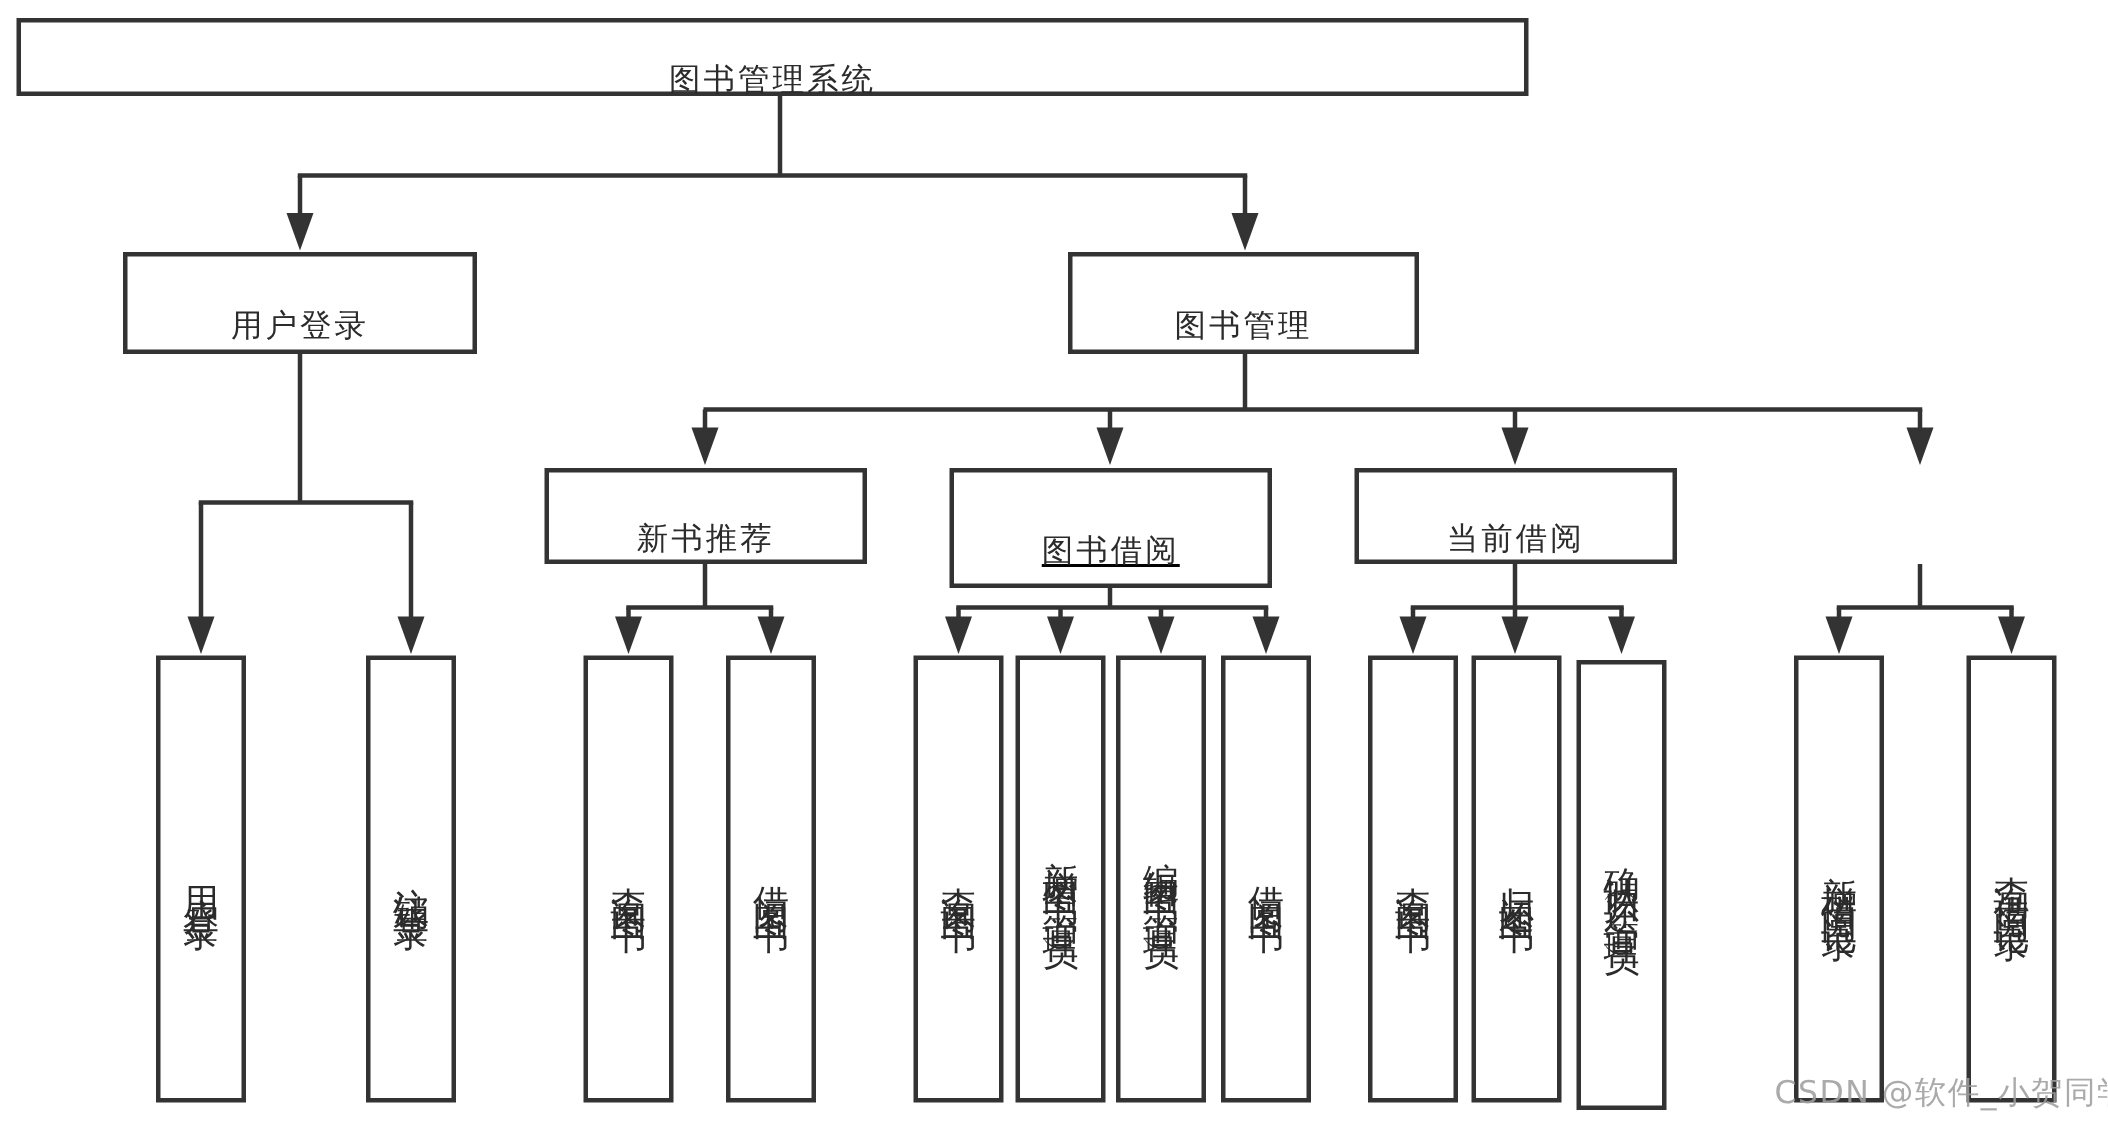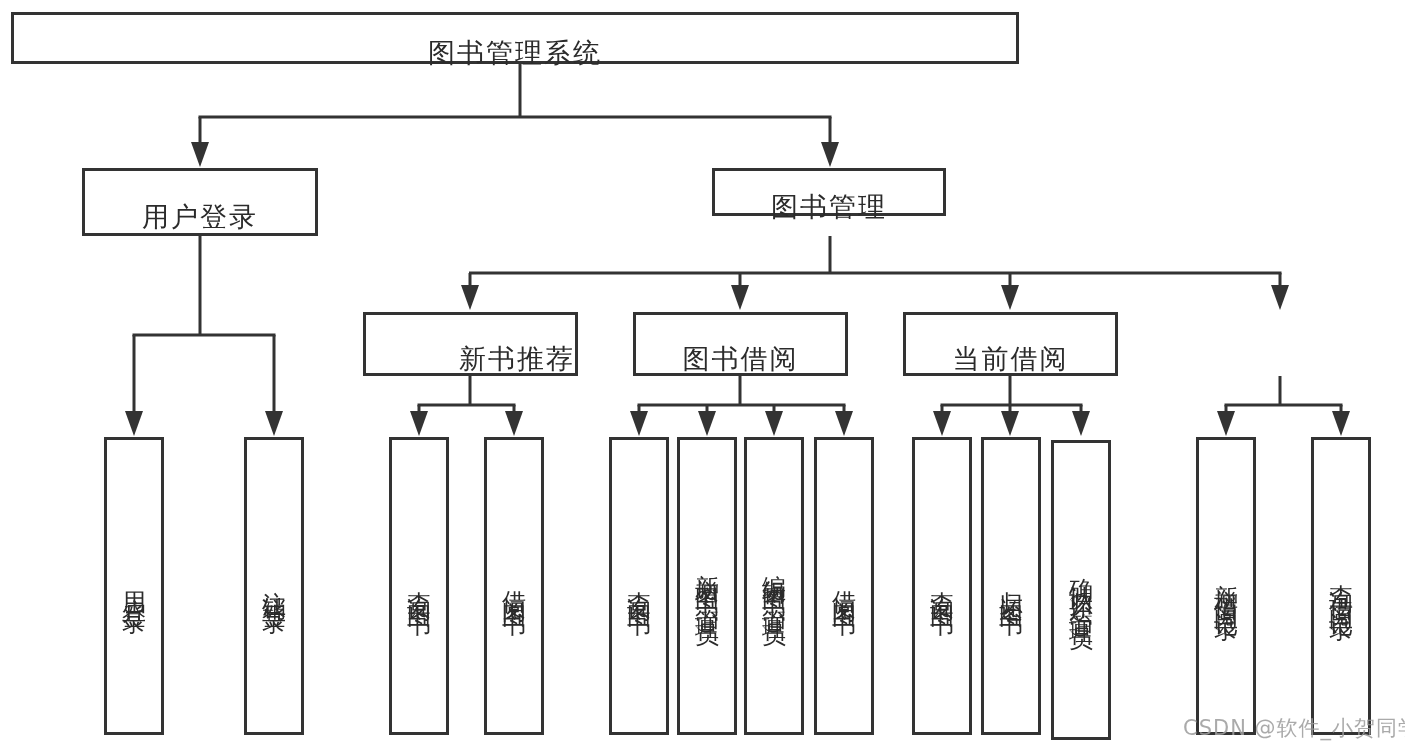--- a/index.html
+++ b/index.html
@@ -34,21 +34,21 @@
   .box {
     position: absolute;
     box-sizing: border-box;
     border: 3px solid #333333;
     background: #ffffff;
     display: flex;
     align-items: center;
     justify-content: center;
   }
   .h-label {
-    font-size: 27px;
+    font-size: 21px;
     letter-spacing: 2px;
     color: #2b2b2b;
     white-space: nowrap;
     margin-top: 29px;
   }
   .leaf .v-label {
     writing-mode: vertical-rl;
     text-orientation: mixed;
     font-size: 24px;
     line-height: 1;
@@ -141,28 +141,28 @@
     </g>
   </svg>
 
   <div class="box" style="left:11px; top:12px; width:1008px; height:52px;">
     <span class="h-label">图书管理系统</span>
   </div>
 
   <div class="box" style="left:82px; top:168px; width:236px; height:68px;">
     <span class="h-label">用户登录</span>
   </div>
-  <div class="box" style="left:712px; top:168px; width:234px; height:48px;">
+  <div class="box" style="left:712px; top:168px; width:234px; height:68px;">
     <span class="h-label">图书管理</span>
   </div>
 
-  <div class="box" style="left:363px; top:312px; width:215px; height:64px;justify-content:flex-end;">
+  <div class="box" style="left:363px; top:312px; width:215px; height:64px;">
     <span class="h-label">新书推荐</span>
   </div>
-  <div class="box" style="left:633px; top:312px; width:215px; height:64px;">
+  <div class="box" style="left:633px; top:312px; width:215px; height:80px;text-decoration:underline;">
     <span class="h-label">图书借阅</span>
   </div>
   <div class="box" style="left:903px; top:312px; width:215px; height:64px;text-align:center;">
     <span class="h-label">当前借阅</span>
   </div>
 
   <div class="box leaf" style="left:104px; top:437px; width:60px; height:298px;">
     <span class="v-label">用户登录</span>
   </div>
   <div class="box leaf" style="left:244px; top:437px; width:60px; height:298px;">

